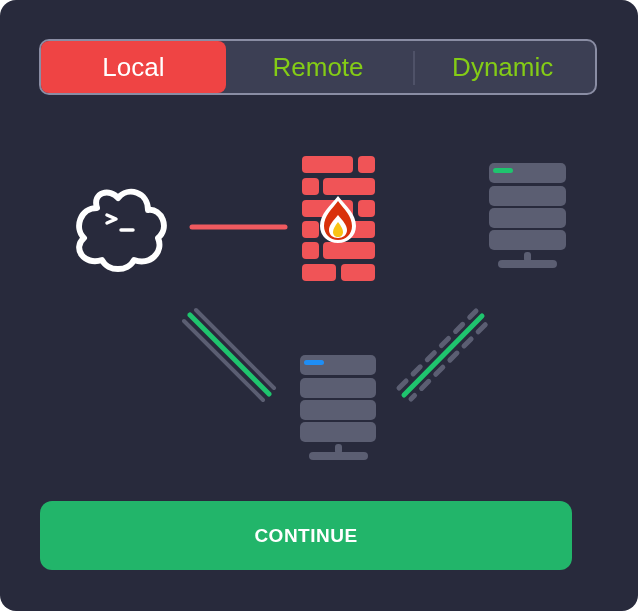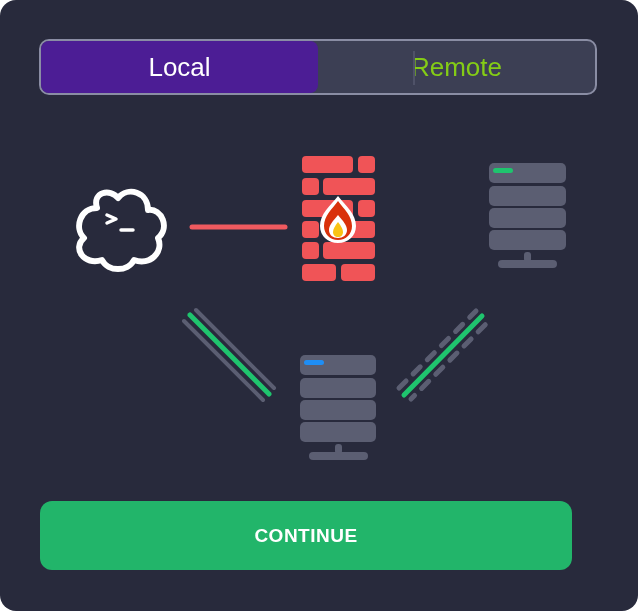--- a/index.html
+++ b/index.html
@@ -1,32 +1,33 @@
 <!DOCTYPE html>
 <html><head>
 <meta charset="utf-8">
 <style>
   html, body { margin:0; padding:0; background:#ffffff; }
   body { width:638px; height:611px; position:relative; overflow:hidden; font-family:"Liberation Sans", sans-serif; }
   .panel { position:absolute; left:0; top:0; width:638px; height:611px; background:#282a3c; border-radius:16px; }
   .seg { position:absolute; left:39px; top:39px; width:558px; height:56px; background:#3c3f54; border:2px solid #8a8da4; border-radius:10px; box-sizing:border-box; display:flex; align-items:stretch; }
   .seg-item { flex:1; display:flex; align-items:center; justify-content:center; font-size:26px; color:#84cc16; cursor:pointer; position:relative; }
-  .seg-item.active { background:#4c1d95; color:#ffffff; border-radius:8px; margin:0; }
+  .seg-item.active { background:#ef4444; color:#ffffff; border-radius:8px; margin:0; }
   .seg-divider { position:absolute; left:372px; top:10px; width:2px; height:34px; background:#4f5268; }
   .art { position:absolute; left:0; top:0; width:638px; height:611px; }
   .btn { position:absolute; left:40px; top:501px; width:532px; height:69px; background:#22b56a; border-radius:12px; display:flex; align-items:center; justify-content:center; color:#ffffff; font-weight:bold; font-size:19px; letter-spacing:0.5px; cursor:pointer; }
 </style>
 </head>
 <body>
 
 <div class="panel">
 
   <div class="seg">
     <div class="seg-item active">Local</div>
     <div class="seg-item">Remote</div>
+    <div class="seg-item">Dynamic</div>
     <div class="seg-divider"></div>
   </div>
 
   <svg class="art" viewBox="0 0 638 611">
 
     <g>
       <path d="M97 208 C80 208 74 228 84 238 C72 248 84 266 102 260 C108 272 128 272 134 260 C150 266 164 252 158 238 C170 228 162 208 148 210 C148 192 128 186 118 198 C110 188 92 192 97 208 Z" fill="none" stroke="#ffffff" stroke-width="6" stroke-linejoin="round"></path>
       <path d="M107 215 L116 219 L107 223" fill="none" stroke="#ffffff" stroke-width="3.5" stroke-linecap="round" stroke-linejoin="round"></path>
       <line x1="121" y1="230" x2="133" y2="230" stroke="#ffffff" stroke-width="3.5" stroke-linecap="round"></line>
     </g>

